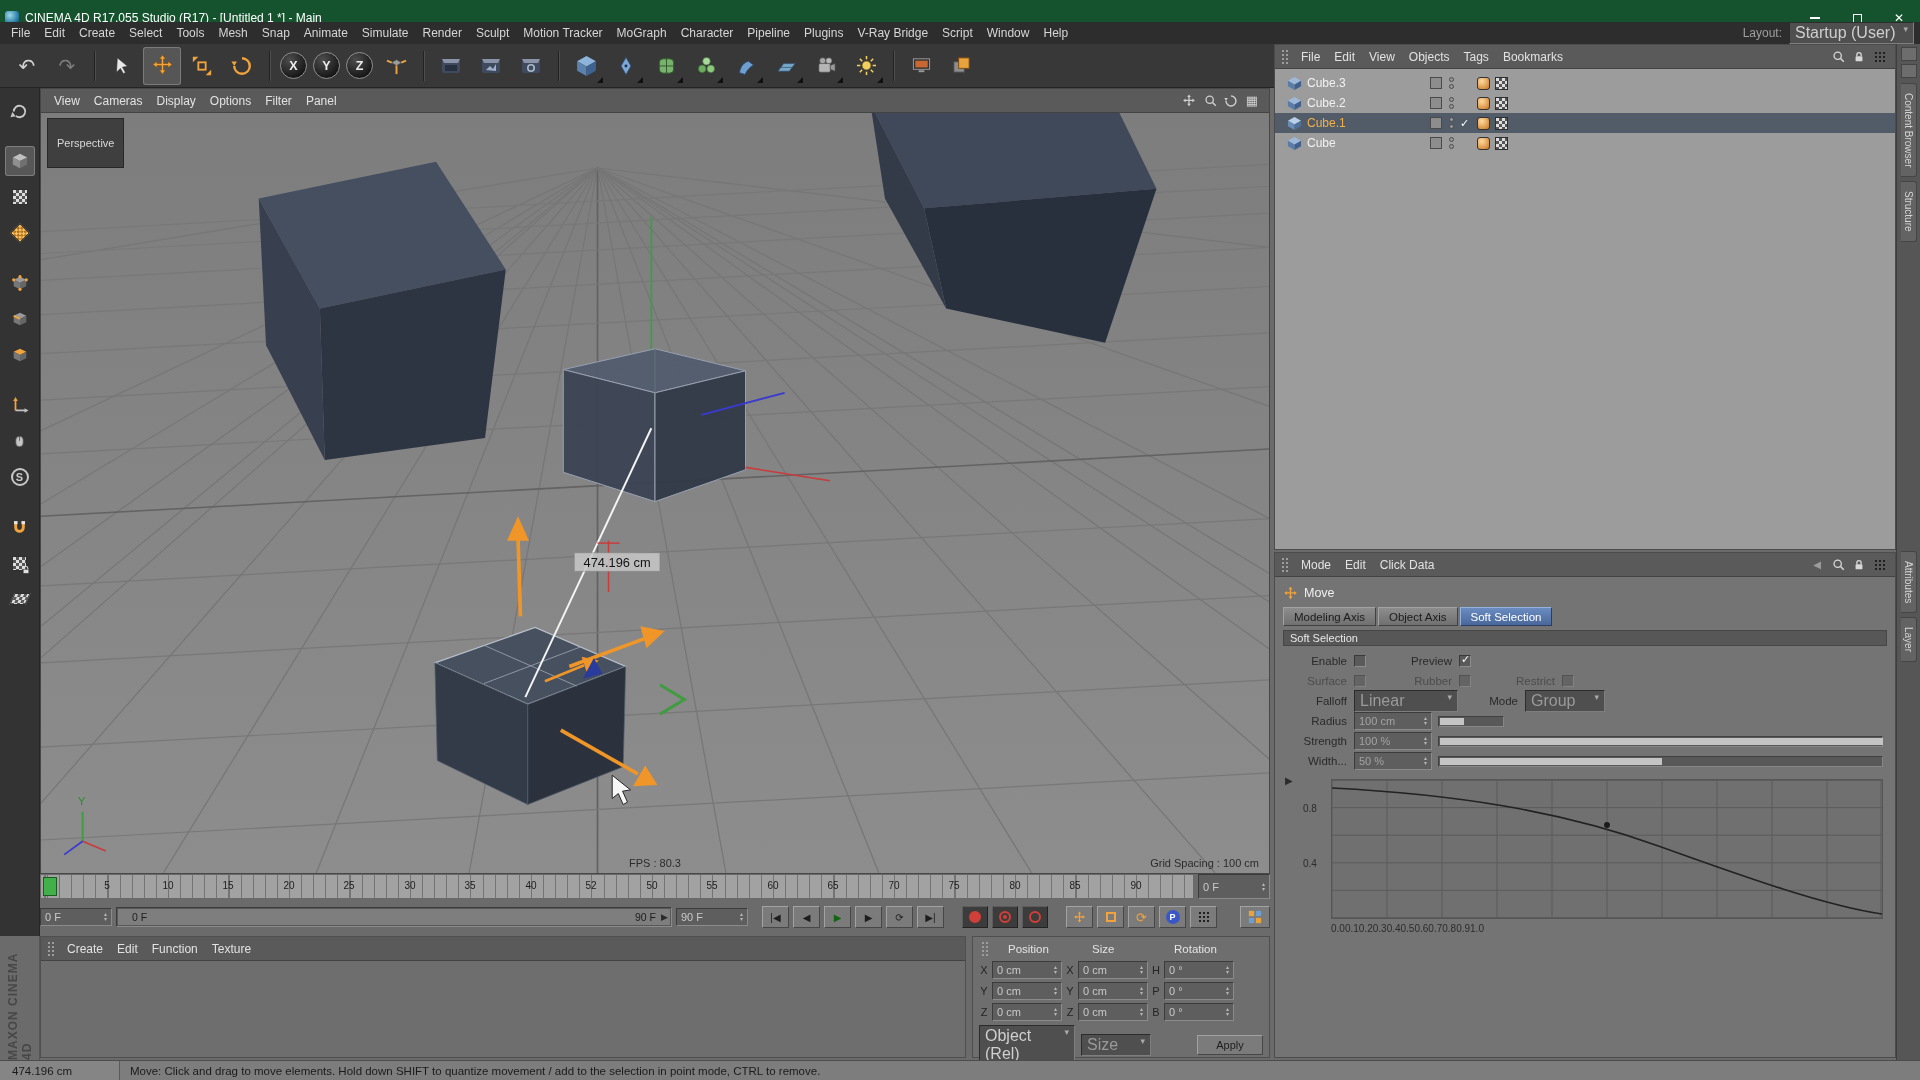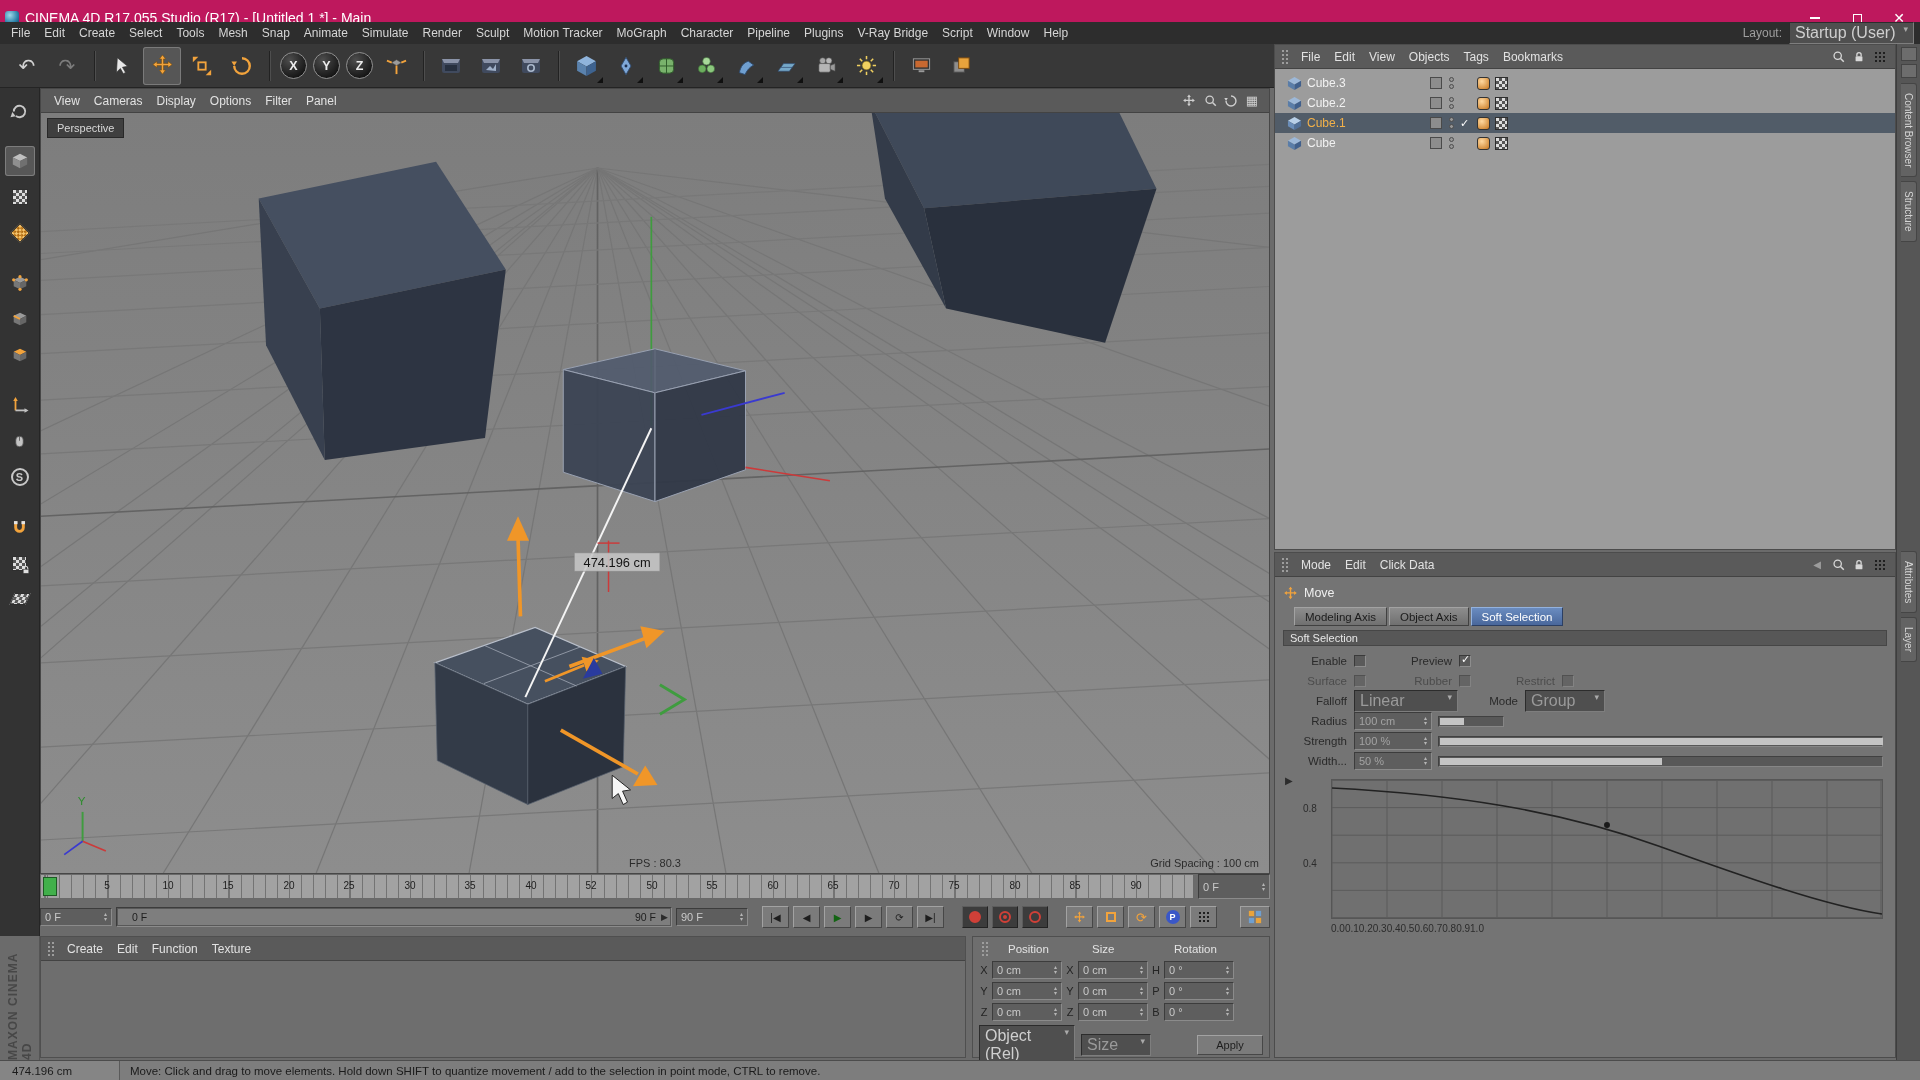--- a/index.html
+++ b/index.html
@@ -1,21 +1,21 @@
 <!DOCTYPE html>
 <html><head>
 <meta charset="utf-8">
 <style>
 *{box-sizing:border-box;margin:0;padding:0}
 html,body{width:1920px;height:1080px;overflow:hidden}
 body{font-family:"Liberation Sans",sans-serif;background:#444}
 #win{position:relative;width:1920px;height:1080px;background:#6b6b6b;overflow:hidden;font-size:12px}
 
 
-#titlebar{position:absolute;top:0;left:0;right:0;height:36px;background:#be185d;color:#fff;display:flex;align-items:center;font-size:14px}
+#titlebar{position:absolute;top:0;left:0;right:0;height:36px;background:#14532d;color:#fff;display:flex;align-items:center;font-size:12px}
 #appicon{width:14px;height:14px;margin:0 6px 0 5px;border-radius:3px;background:radial-gradient(circle at 35% 30%,#9fd8e8,#2a7fa8 60%,#123a55)}
 .wbtns{margin-left:auto;display:flex;height:100%}
 .wbtn{width:42px;height:100%;display:flex;align-items:center;justify-content:center;color:#fff}
 .wbtn .minbar{width:10px;height:1.5px;background:#fff}
 .wbtn .maxbox{width:9px;height:9px;border:1.2px solid #fff}
 #menubar{position:absolute;top:22px;left:0;right:0;height:22px;background:#2d2d2d;display:flex;align-items:center;color:#d6d6d6;padding-left:4px}
 .mi{padding:3px 7px;white-space:nowrap}
 #layoutbox{margin-left:auto;display:flex;align-items:center;gap:7px;padding-right:6px}
 #layoutbox .lab{color:#9f9f9f}
 .dd{background:#4f4f4f;border:1px solid;border-color:#2c2c2c #7e7e7e #7e7e7e #2c2c2c;color:#cfcfcf;font-size:16px;padding:1px 5px;display:flex;align-items:flex-start;gap:8px;min-width:60px;justify-content:space-between}
@@ -58,42 +58,42 @@
 .cb{width:12px;height:12px;background:#5a5a5a;border:1px solid;border-color:#3a3a3a #8d8d8d #8d8d8d #3a3a3a;position:relative;flex:none}
 .cb.checked::after{content:"✓";position:absolute;left:1px;top:-3px;color:#fff;font-size:11px}
 .slider{height:11px;background:#585858;border:1px solid;border-color:#414141 #868686 #868686 #414141;position:relative}
 .slider .fill{position:absolute;left:1px;top:1px;bottom:1px;background:#c4c4c4}
 
 
 #vp-panel{position:absolute;left:40px;top:88px;width:1230px;height:786px;border:1px solid #474747;background:#5a5a5a}
 #vp-menu{height:24px;display:flex;align-items:center;background:#5a5a5a;color:#e2e2e2;padding:0 6px;border-bottom:1px solid #434343}
 #vp-content{position:relative;height:760px;background:linear-gradient(#7d7d7d,#8d8d8d);overflow:hidden}
 #vp-content>svg{position:absolute;inset:0;width:100%;height:100%}
-.vp-label{position:absolute;left:6px;top:5px;background:#3f3f3f;border:1px solid #282828;color:#d8d8d8;font-size:11px;padding:3px 9px}
+.vp-label{position:absolute;left:6px;top:5px;background:#3f3f3f;border:1px solid #282828;color:#d8d8d8;font-size:11px;padding:18px 9px}
 .vp-fps{position:absolute;left:0;right:0;bottom:4px;text-align:center;color:#2c2c2c;font-size:11px}
 .vp-grid{position:absolute;right:10px;bottom:4px;color:#2c2c2c;font-size:11px}
 
 
 #om{position:absolute;left:1274px;top:44px;width:622px;height:506px;background:#9c9c9c;border:1px solid #4c4c4c;display:flex;flex-direction:column}
 #om-list{flex:1;padding-top:4px}
 .om-row{height:20px;display:flex;align-items:center;color:#f2f2f2;font-size:12px;padding-left:12px;gap:5px}
 .om-row.selected{background:#515c68;color:#f2b14a}
 .om-name{width:118px;white-space:nowrap}
 .omsq{width:12px;height:12px;background:#8d8d8d;border:1px solid #4a4a4a}
 .visdots{display:flex;flex-direction:column;gap:2px;width:8px;align-items:center}
 .visdots i{width:5px;height:5px;border-radius:50%;background:#969696;border:1px solid #4d4d4d}
 .omcheck{width:12px;color:#fff;font-size:11px}
 .omcheck.on::before{content:"✓"}
 .phong{width:13px;height:13px;border-radius:3px;background:radial-gradient(circle at 35% 30%,#ffd9a0,#c87820);border:1px solid #333}
 .t13{width:13px;height:13px}
 
 #am{position:absolute;left:1274px;top:552px;width:622px;height:506px;background:#747474;border:1px solid #4c4c4c;display:flex;flex-direction:column}
 #am-body{flex:1;padding:4px 8px;position:relative}
 #am-title{display:flex;align-items:center;gap:6px;color:#f0f0f0;font-size:12.5px;height:24px}
-.amtabs{display:flex;margin:2px 11px 4px}
+.amtabs{display:flex;margin:2px 0 4px}
 .amtab{height:19px;padding:0 10px;font-size:11.5px;display:flex;align-items:center;background:linear-gradient(#8d8d8d,#707070);border:1px solid;border-color:#a2a2a2 #414141 #414141 #a2a2a2;color:#1c1c1c;margin-right:2px}
 .amtab.active{background:linear-gradient(#6a8cc0,#49679b);color:#fff;border-color:#93b2de #2c3f63 #2c3f63 #93b2de}
 .amsection{height:16px;background:#575757;border:1px solid #464646;color:#e8e8e8;font-size:11px;display:flex;align-items:center;padding:0 6px;margin:3px 0 5px}
 .amrow{display:flex;align-items:center;height:20px;font-size:11.5px;color:#2a2a2a}
 .amlabel{width:64px;text-align:right;margin-right:7px;white-space:nowrap}
 .amlabel.dim{color:#4c4c4c}
 .amval{color:#a3a3a3}
 #curvewrap{position:relative;margin-top:4px;height:176px}
 #curvegrid{position:absolute;left:48px;right:4px;top:4px;height:140px;background:#707070;border:1px solid #565656}
 #curvegrid svg{position:absolute;inset:0;width:100%;height:100%}

